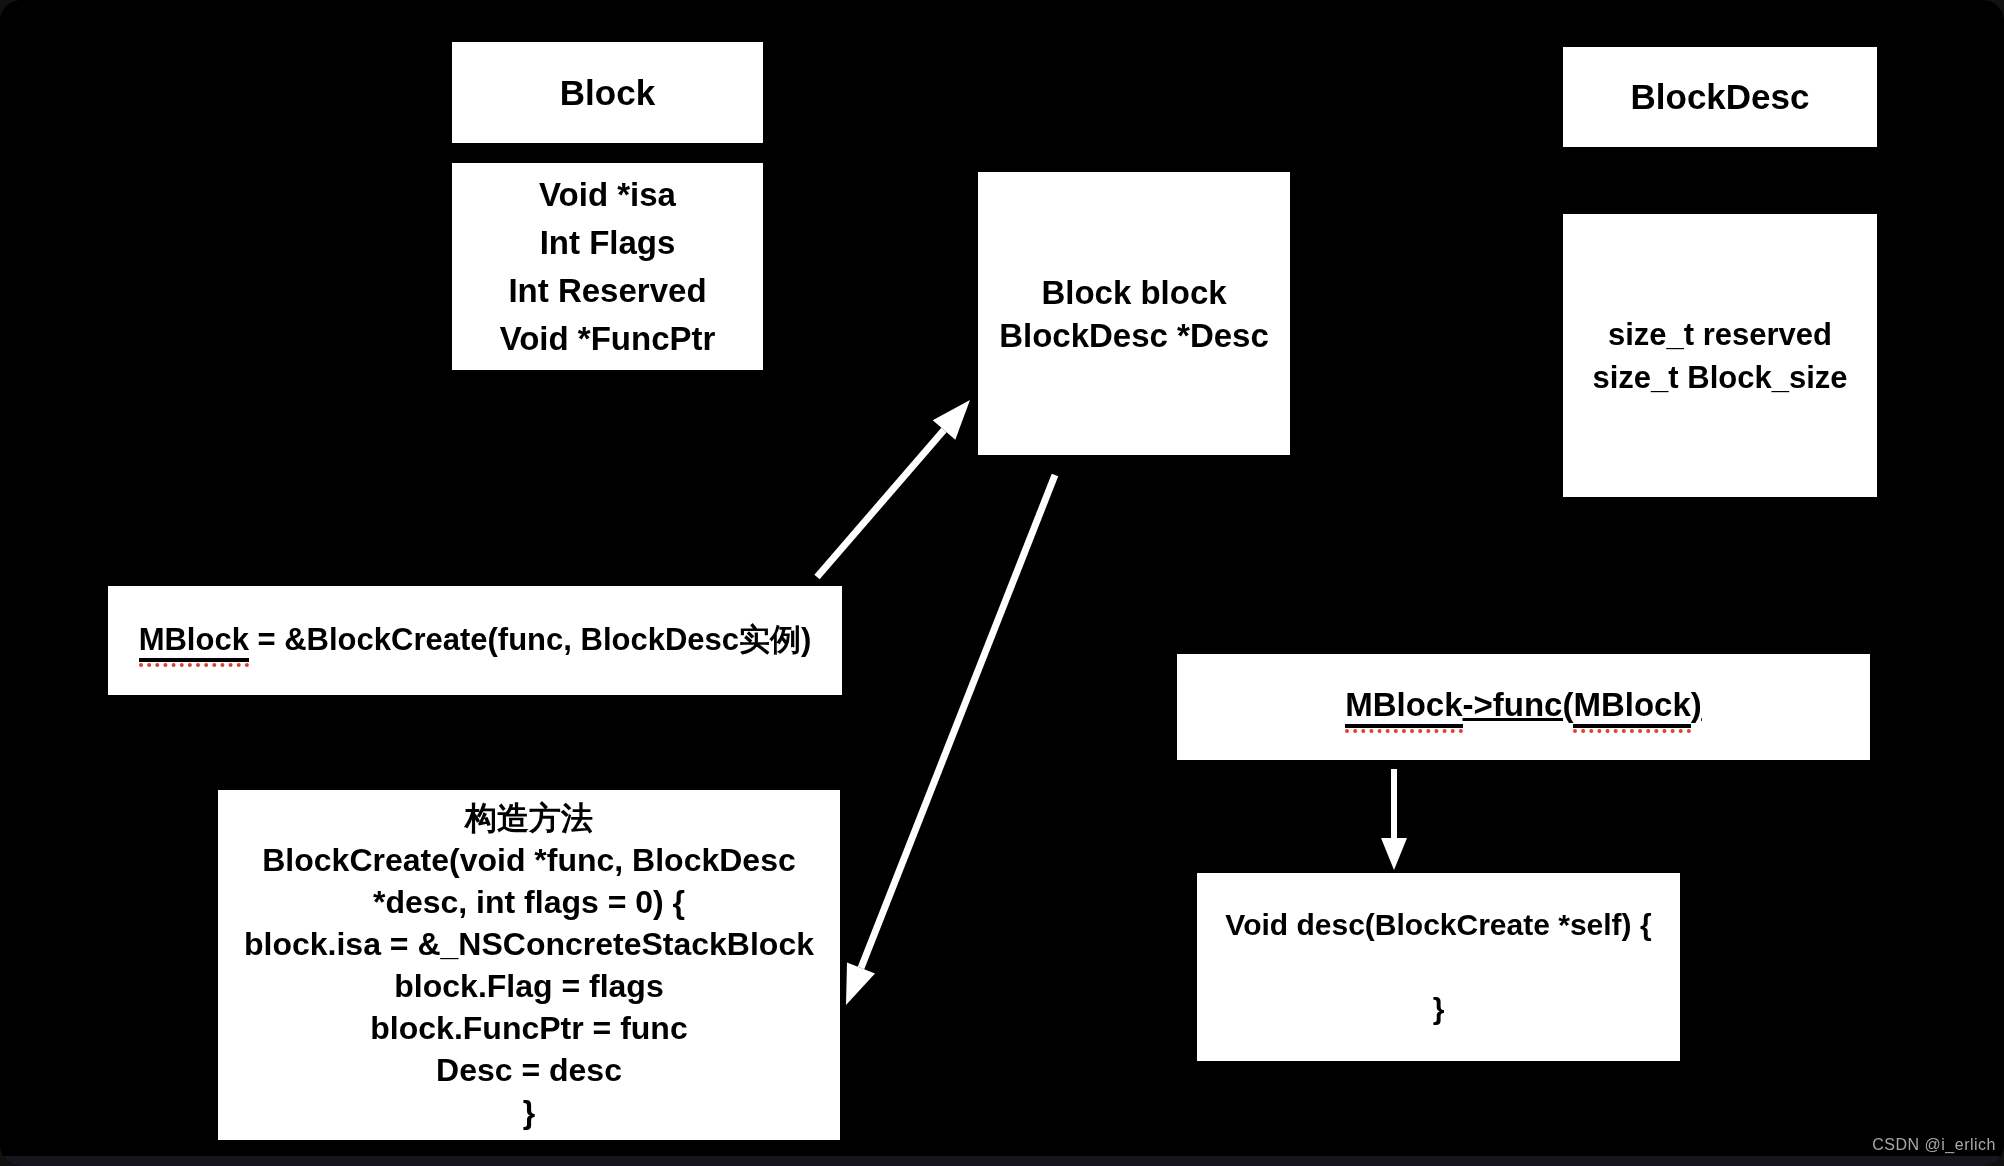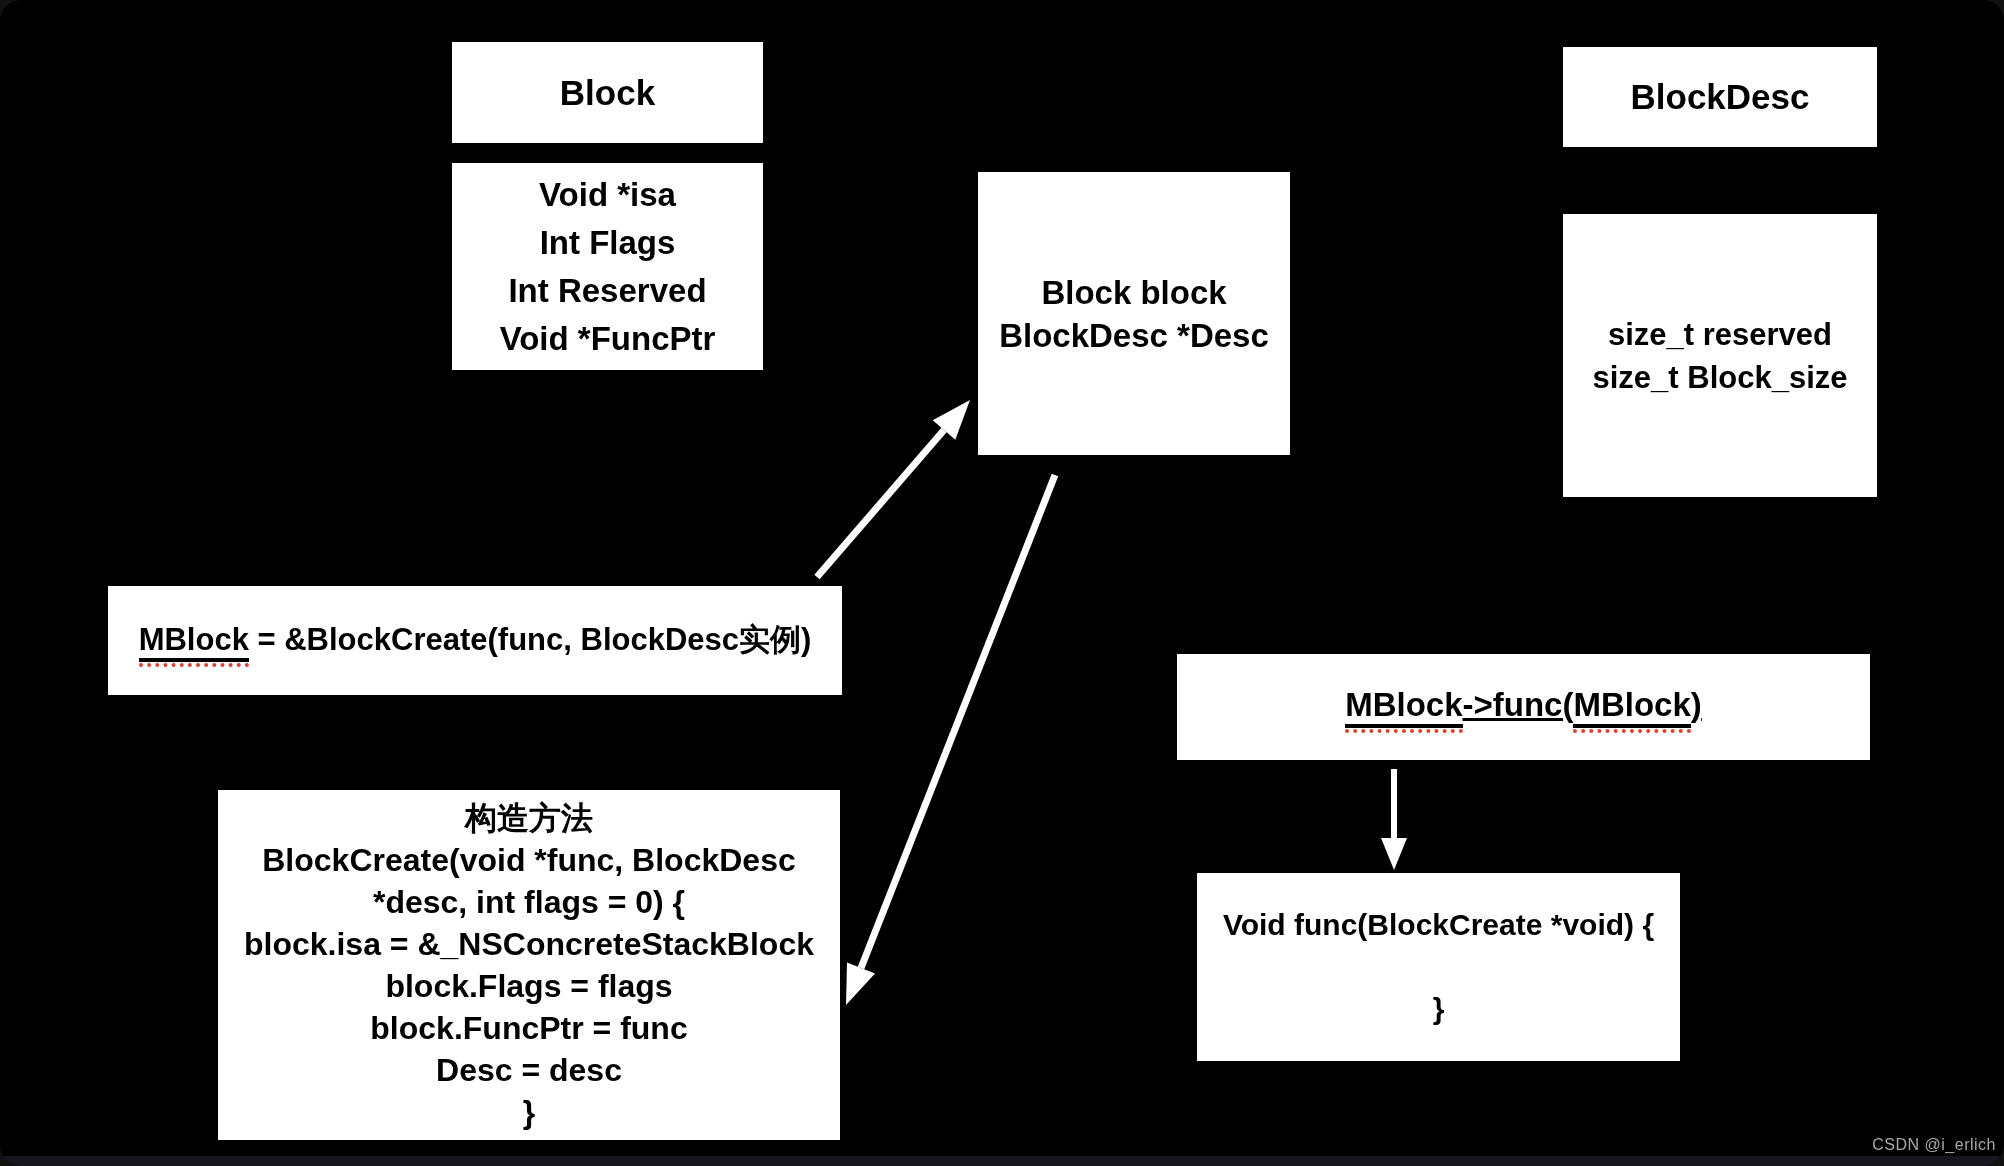--- a/index.html
+++ b/index.html
@@ -131,28 +131,28 @@
     <span class="line">
       <span class="u">MBlock</span><span>-&gt;func(</span><span class="u">MBlock</span><span>)</span>
     </span>
   </div>
 
   <div class="box" id="constructor-box">
     <span class="line">构造方法</span>
     <span class="line">BlockCreate(void *func, BlockDesc</span>
     <span class="line">*desc, int flags = 0) {</span>
     <span class="line">block.isa = &amp;_NSConcreteStackBlock</span>
-    <span class="line">block.Flags = flags</span>
+    <span class="line">block.Flag = flags</span>
     <span class="line">block.FuncPtr = func</span>
     <span class="line">Desc = desc</span>
     <span class="line">}</span>
   </div>
 
   <div class="box" id="funcimpl-box">
-    <span class="line">Void func(BlockCreate *void) {</span>
+    <span class="line">Void desc(BlockCreate *self) {</span>
     <span class="line">}</span>
   </div>
 
   <svg class="arrow-layer" viewBox="0 0 2004 1166" xmlns="http://www.w3.org/2000/svg">
     <g>
       <line class="arrow-shaft" x1="817" y1="577" x2="944" y2="430" stroke-width="7"></line>
       <polygon class="arrow-head" points="970,400 955.3,439.8 932.7,420.2"></polygon>
     </g>
     <g>
       <line class="arrow-shaft" x1="1055" y1="475" x2="861" y2="968" stroke-width="7"></line>

